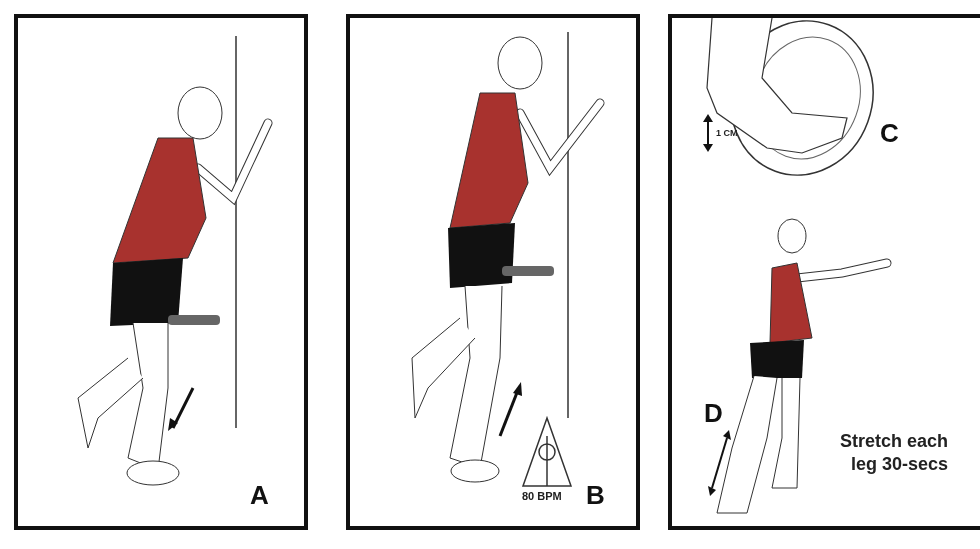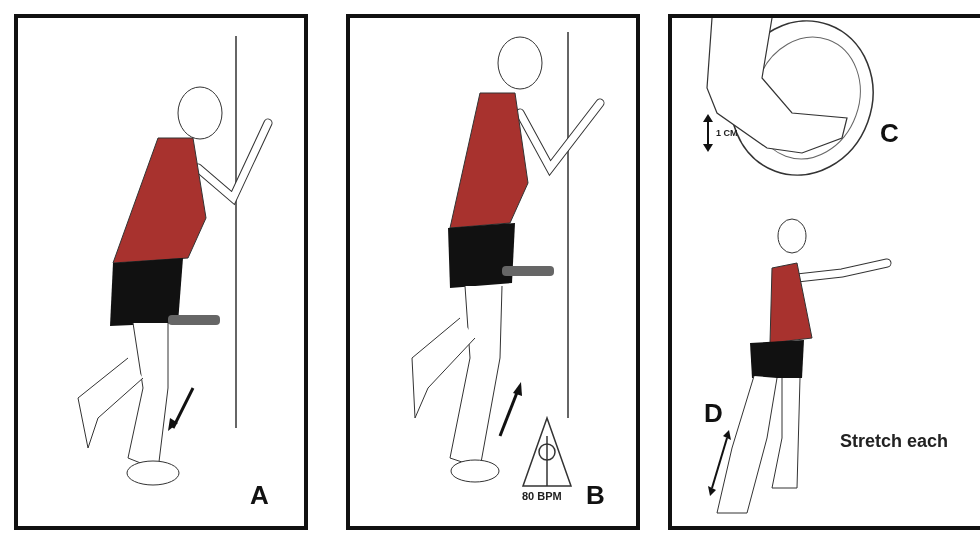--- a/index.html
+++ b/index.html
@@ -85,14 +85,15 @@
     <path d="M100 250 L125 245 L140 320 L98 325 Z" fill="#a8322e" stroke="#333"></path>
     <path d="M78 325 L132 322 L130 360 L80 360 Z" fill="#111"></path>
     <path d="M82 358 L60 430 L45 495 L75 495 L95 420 L105 360" fill="#fff" stroke="#333"></path>
     <path d="M110 360 L110 420 L100 470 L125 470 L128 360" fill="#fff" stroke="#333"></path>
     <line x1="55" y1="420" x2="40" y2="470" stroke="#111" stroke-width="2"></line>
     <path d="M51 418 L57 412 L59 422 Z M36 468 L38 478 L44 472 Z" fill="#111"></path>
   </svg>
   <div class="lbl" style="left:32px;top:380px;">D</div>
   <div class="txt" style="left:146px;top:412px;font-size:18px;line-height:23px;text-align:right;width:130px;">
     <div>Stretch each</div>
+    <div>leg 30-secs</div>
   </div>
 </div>
 
 </body></html>

